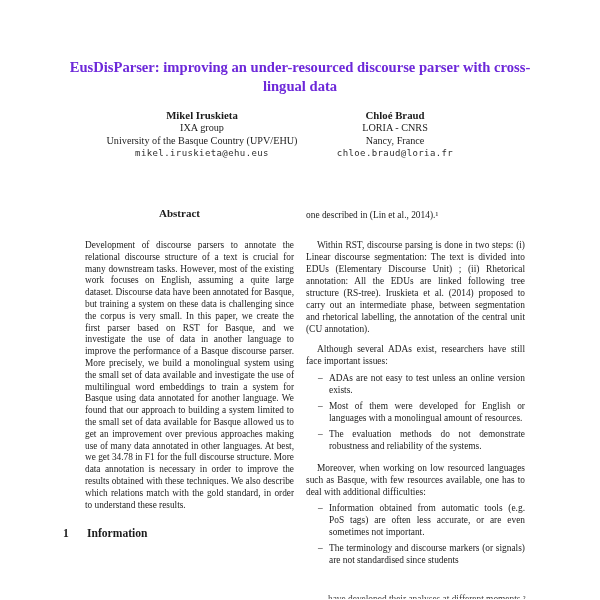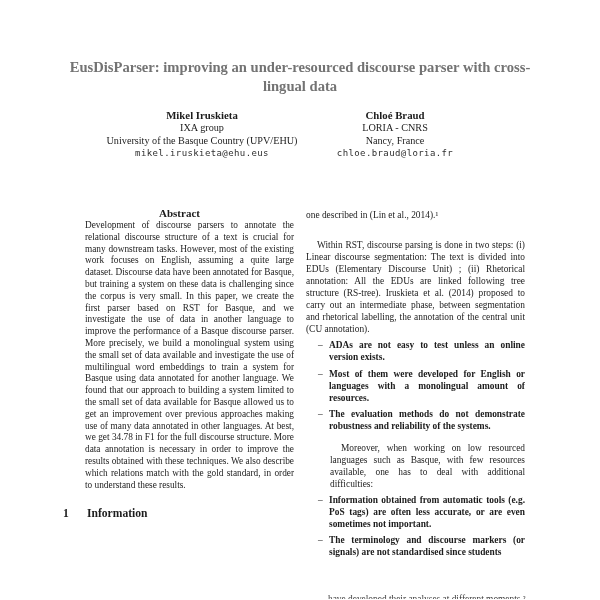--- a/index.html
+++ b/index.html
@@ -3,56 +3,56 @@
 <meta charset="utf-8">
 <style>
   html,body{margin:0;padding:0;background:#ffffff;}
   .page{
     position:relative;width:600px;height:600px;background:#ffffff;
     overflow:hidden;font-family:"Liberation Serif",serif;color:#1c1c1c;
     -webkit-font-smoothing:antialiased;
   }
   .paper-title{
     position:absolute;top:58px;left:60px;width:480px;text-align:center;
-    font-weight:bold;font-size:14.6px;line-height:18.6px;color:#737373;
+    font-weight:bold;font-size:14.6px;line-height:18.6px;color:#6d28d9;
   }
   .author-block{position:absolute;top:109px;text-align:center;}
   .author-1{left:63px;width:278px;}
   .author-2{left:312px;width:166px;}
   .author-name{font-weight:bold;font-size:10.8px;line-height:13px;}
   .author-affil{font-size:10.2px;line-height:12.6px;}
   .author-email{
     font-family:"DejaVu Sans Mono","Liberation Mono",monospace;
     font-size:9px;line-height:13.5px;letter-spacing:0.4px;color:#2e2e2e;
   }
   .col-left{position:absolute;left:63px;top:206px;width:233px;}
   .abstract-heading{
     text-align:center;font-weight:bold;font-size:11px;line-height:14px;margin:0;
   }
   .abstract-body{
-    margin:0 2px 0 22px;font-size:9.3px;line-height:11.8px;
+    margin:20px 2px 0 22px;font-size:9.3px;line-height:11.8px;
     text-align:justify;text-justify:inter-word;
   }
   .section-heading{
     margin-top:16px;font-weight:bold;font-size:11.6px;line-height:14px;
     display:flex;
   }
   .section-number{width:24px;flex:none;}
   .col-right{
     position:absolute;left:306px;top:209px;width:219px;
     font-size:9.4px;line-height:12.05px;text-align:justify;text-justify:inter-word;
   }
   .frag{margin:0 0 18px 0;}
   .para{margin:8px 0 0 0;text-indent:11px;}
   .para-first{margin-top:0;}
-  .para-moreover{margin-top:10px;text-indent:11px;margin-left:24px;}
+  .para-moreover{margin-top:10px;text-indent:11px;}
   .dash-list{margin:4px 0 0 0;}
   .dash-item{display:flex;margin:4px 0 0 12px;}
   .dash-item .dash{flex:none;width:11px;}
-  .dash-item .li-text{flex:1;text-align:justify;font-weight:bold;}
+  .dash-item .li-text{flex:1;text-align:justify;}
   .clipped-line{
     position:absolute;left:328px;top:594px;width:198px;height:5px;
     overflow:hidden;font-size:9.4px;line-height:11px;color:#3a3a3a;
     text-align:justify;
   }
 </style>
 </head>
 <body>
 
 <div class="page">
@@ -78,20 +78,21 @@
     <div class="abstract-body">Development of discourse parsers to annotate the relational discourse structure of a text is crucial for many downstream tasks. However, most of the existing work focuses on English, assuming a quite large dataset. Discourse data have been annotated for Basque, but training a system on these data is challenging since the corpus is very small. In this paper, we create the first parser based on RST for Basque, and we investigate the use of data in another language to improve the performance of a Basque discourse parser. More precisely, we build a monolingual system using the small set of data available and investigate the use of multilingual word embeddings to train a system for Basque using data annotated for another language. We found that our approach to building a system limited to the small set of data available for Basque allowed us to get an improvement over previous approaches making use of many data annotated in other languages. At best, we get 34.78 in F1 for the full discourse structure. More data annotation is necessary in order to improve the results obtained with these techniques. We also describe which relations match with the gold standard, in order to understand these results.</div>
     <div class="section-heading">
       <span class="section-number">1</span>
       <span>Information</span>
     </div>
   </div>
 
   <div class="col-right">
     <div class="frag">one described in (Lin et al., 2014).¹</div>
     <div class="para para-first">Within RST, discourse parsing is done in two steps: (i) Linear discourse segmentation: The text is divided into EDUs (Elementary Discourse Unit) ; (ii) Rhetorical annotation: All the EDUs are linked following tree structure (RS-tree). Iruskieta et al. (2014) proposed to carry out an intermediate phase, between segmentation and rhetorical labelling, the annotation of the central unit (CU annotation).</div>
+    <div class="para">Although several ADAs exist, researchers have still face important issues:</div>
 
     <div class="dash-list">
       <div class="dash-item">
         <span class="dash">–</span>
         <span class="li-text">ADAs are not easy to test unless an online version exists.</span>
       </div>
       <div class="dash-item">
         <span class="dash">–</span>
         <span class="li-text">Most of them were developed for English or languages with a monolingual amount of resources.</span>
       </div>

